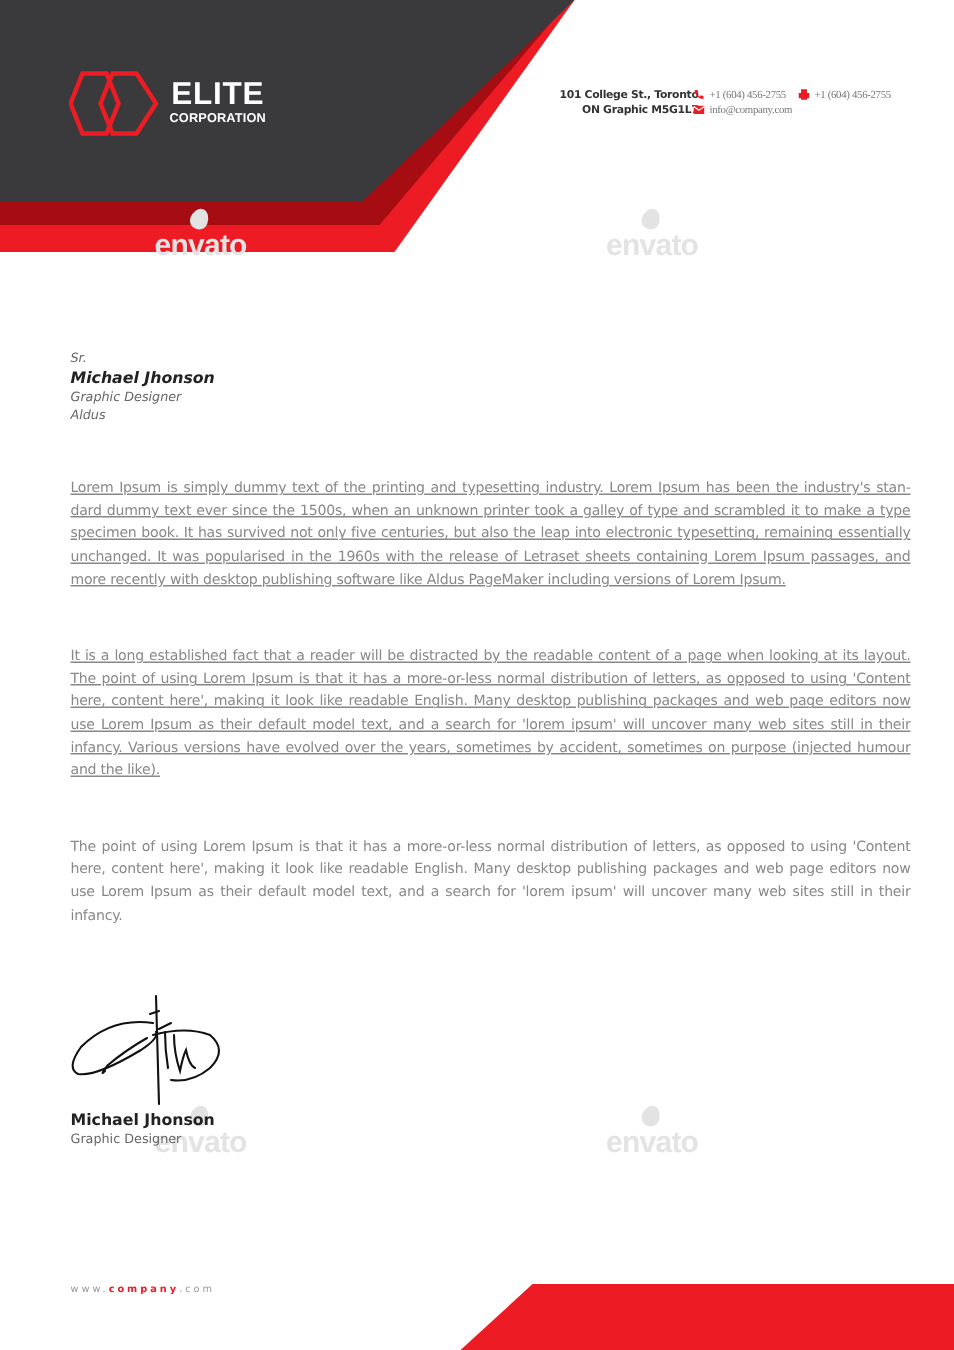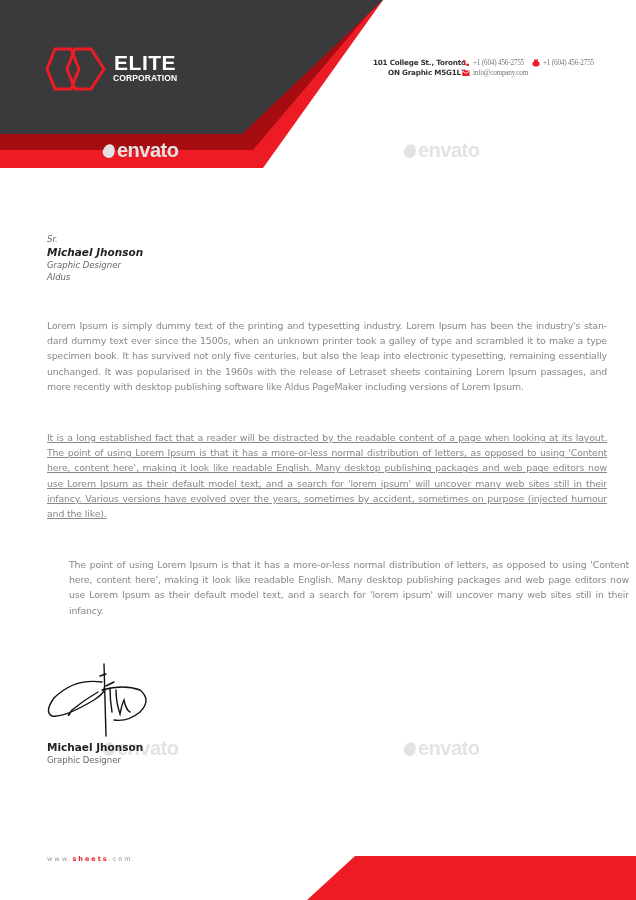--- a/index.html
+++ b/index.html
@@ -9,28 +9,28 @@
   .footer-shape { position:absolute; left:0; top:0; }
   .logo { position:absolute; left:46px; top:47px; }
   .logo-text { position:absolute; left:113px; top:53px; color:#fff; font-family:"Liberation Sans", sans-serif; font-weight:bold; }
   .logo-title { font-size:21px; line-height:20px; letter-spacing:0.5px;text-align:center; }
   .logo-sub { font-size:8.5px; line-height:10px; letter-spacing:0.1px; }
   .address { position:absolute; left:373px; top:58px; font-size:7.2px; line-height:10px; color:#333; font-weight:bold; letter-spacing:-0.2px;text-align:right; }
   .contact { position:absolute; left:462px; top:58px; font-size:7.2px; line-height:10px; color:#777; letter-spacing:-0.2px;font-family:Liberation Serif, serif; }
   .contact .row { display:flex; align-items:center; white-space:nowrap; }
   .contact .ico { display:inline-block; width:8px; height:8px; margin-right:3px; }
   .contact .gap { width:8px; display:inline-block; }
-  .watermark { position:absolute; color:#e3e3e3; font-family:"Liberation Sans", sans-serif; font-size:20px; font-weight:bold; letter-spacing:-0.5px; display:flex; align-items:center; }
+  .watermark { position:absolute; color:#e3e3e3; font-family:"Liberation Sans", sans-serif; font-size:20px; font-weight:bold; letter-spacing:-0.5px; display:flex; align-items:center;flex-direction:column; }
   .watermark .drop { display:inline-block; width:12px; height:14px; background:#e3e3e3; border-radius:50% 50% 50% 50% / 60% 60% 40% 40%; margin-right:2px; transform:rotate(20deg); }
   .recipient { position:absolute; left:47px; top:233px; font-size:8.5px; line-height:12.5px; color:#666;font-style:italic; }
   .recipient .name { font-size:10.5px; font-weight:bold; color:#222; line-height:13px; }
   .body-text { position:absolute; left:47px; width:560px; font-size:9.4px; line-height:15.2px; color:#888; text-align:justify; letter-spacing:-0.15px; }
-  .p1 { top:318px; }
+  .p1 { top:318px;text-decoration:underline; }
   .p2 { top:430px;text-decoration:underline; }
-  .p3 { top:557px;margin-left:22px; }
+  .p3 { top:557px; }
   .signature { position:absolute; left:44px; top:660px; }
   .signer { position:absolute; left:47px; top:741px; font-size:8.5px; line-height:12.5px; color:#666; }
   .signer .name { font-size:10.5px; font-weight:bold; color:#222; line-height:13px; }
   .website { position:absolute; left:47px; top:855px; font-size:6.5px; letter-spacing:2px; color:#999; }
   .website .bold { color:#ed1c24; font-weight:bold; }
 </style>
 </head>
 <body>
 
 <svg class="header-shape" width="636" height="175" viewBox="0 0 636 175">
@@ -127,14 +127,14 @@
     <path d="M56,16 L62,14 M62,26 L70,22"></path>
   </svg>
 </div>
 
 <div class="signer">
   <div class="name">Michael Jhonson</div>
   <div>Graphic Designer</div>
 </div>
 
 <div class="website">
-  <span>www.</span><span class="bold">sheets</span><span>.com</span>
+  <span>www.</span><span class="bold">company</span><span>.com</span>
 </div>
 
 </body></html>

